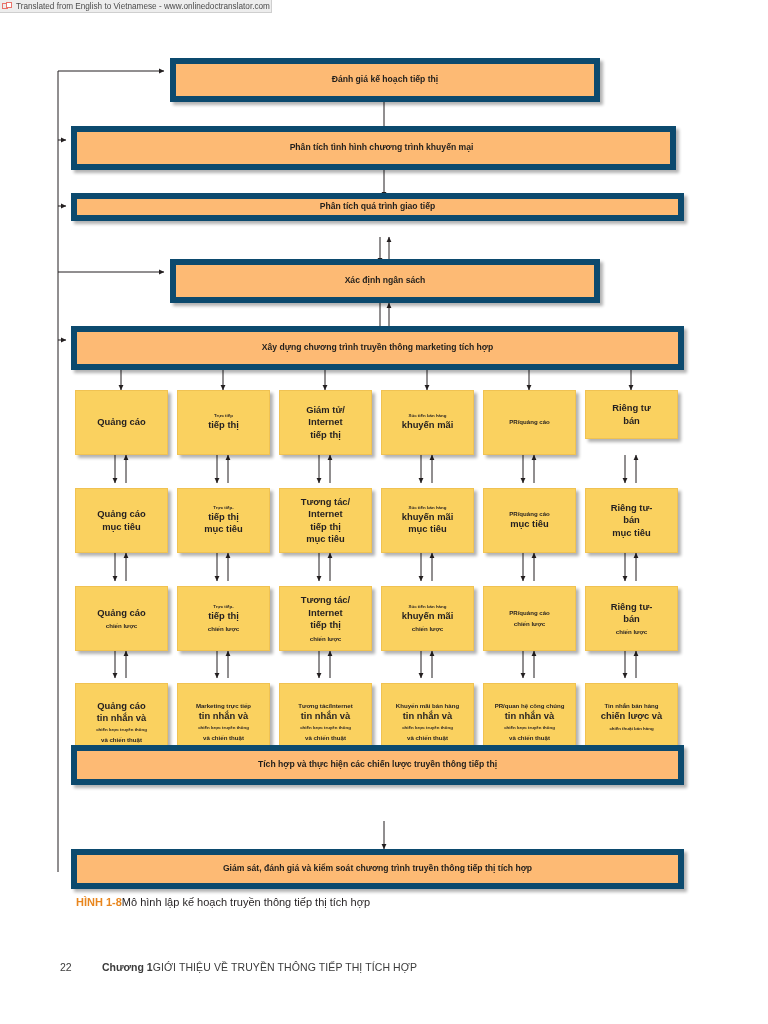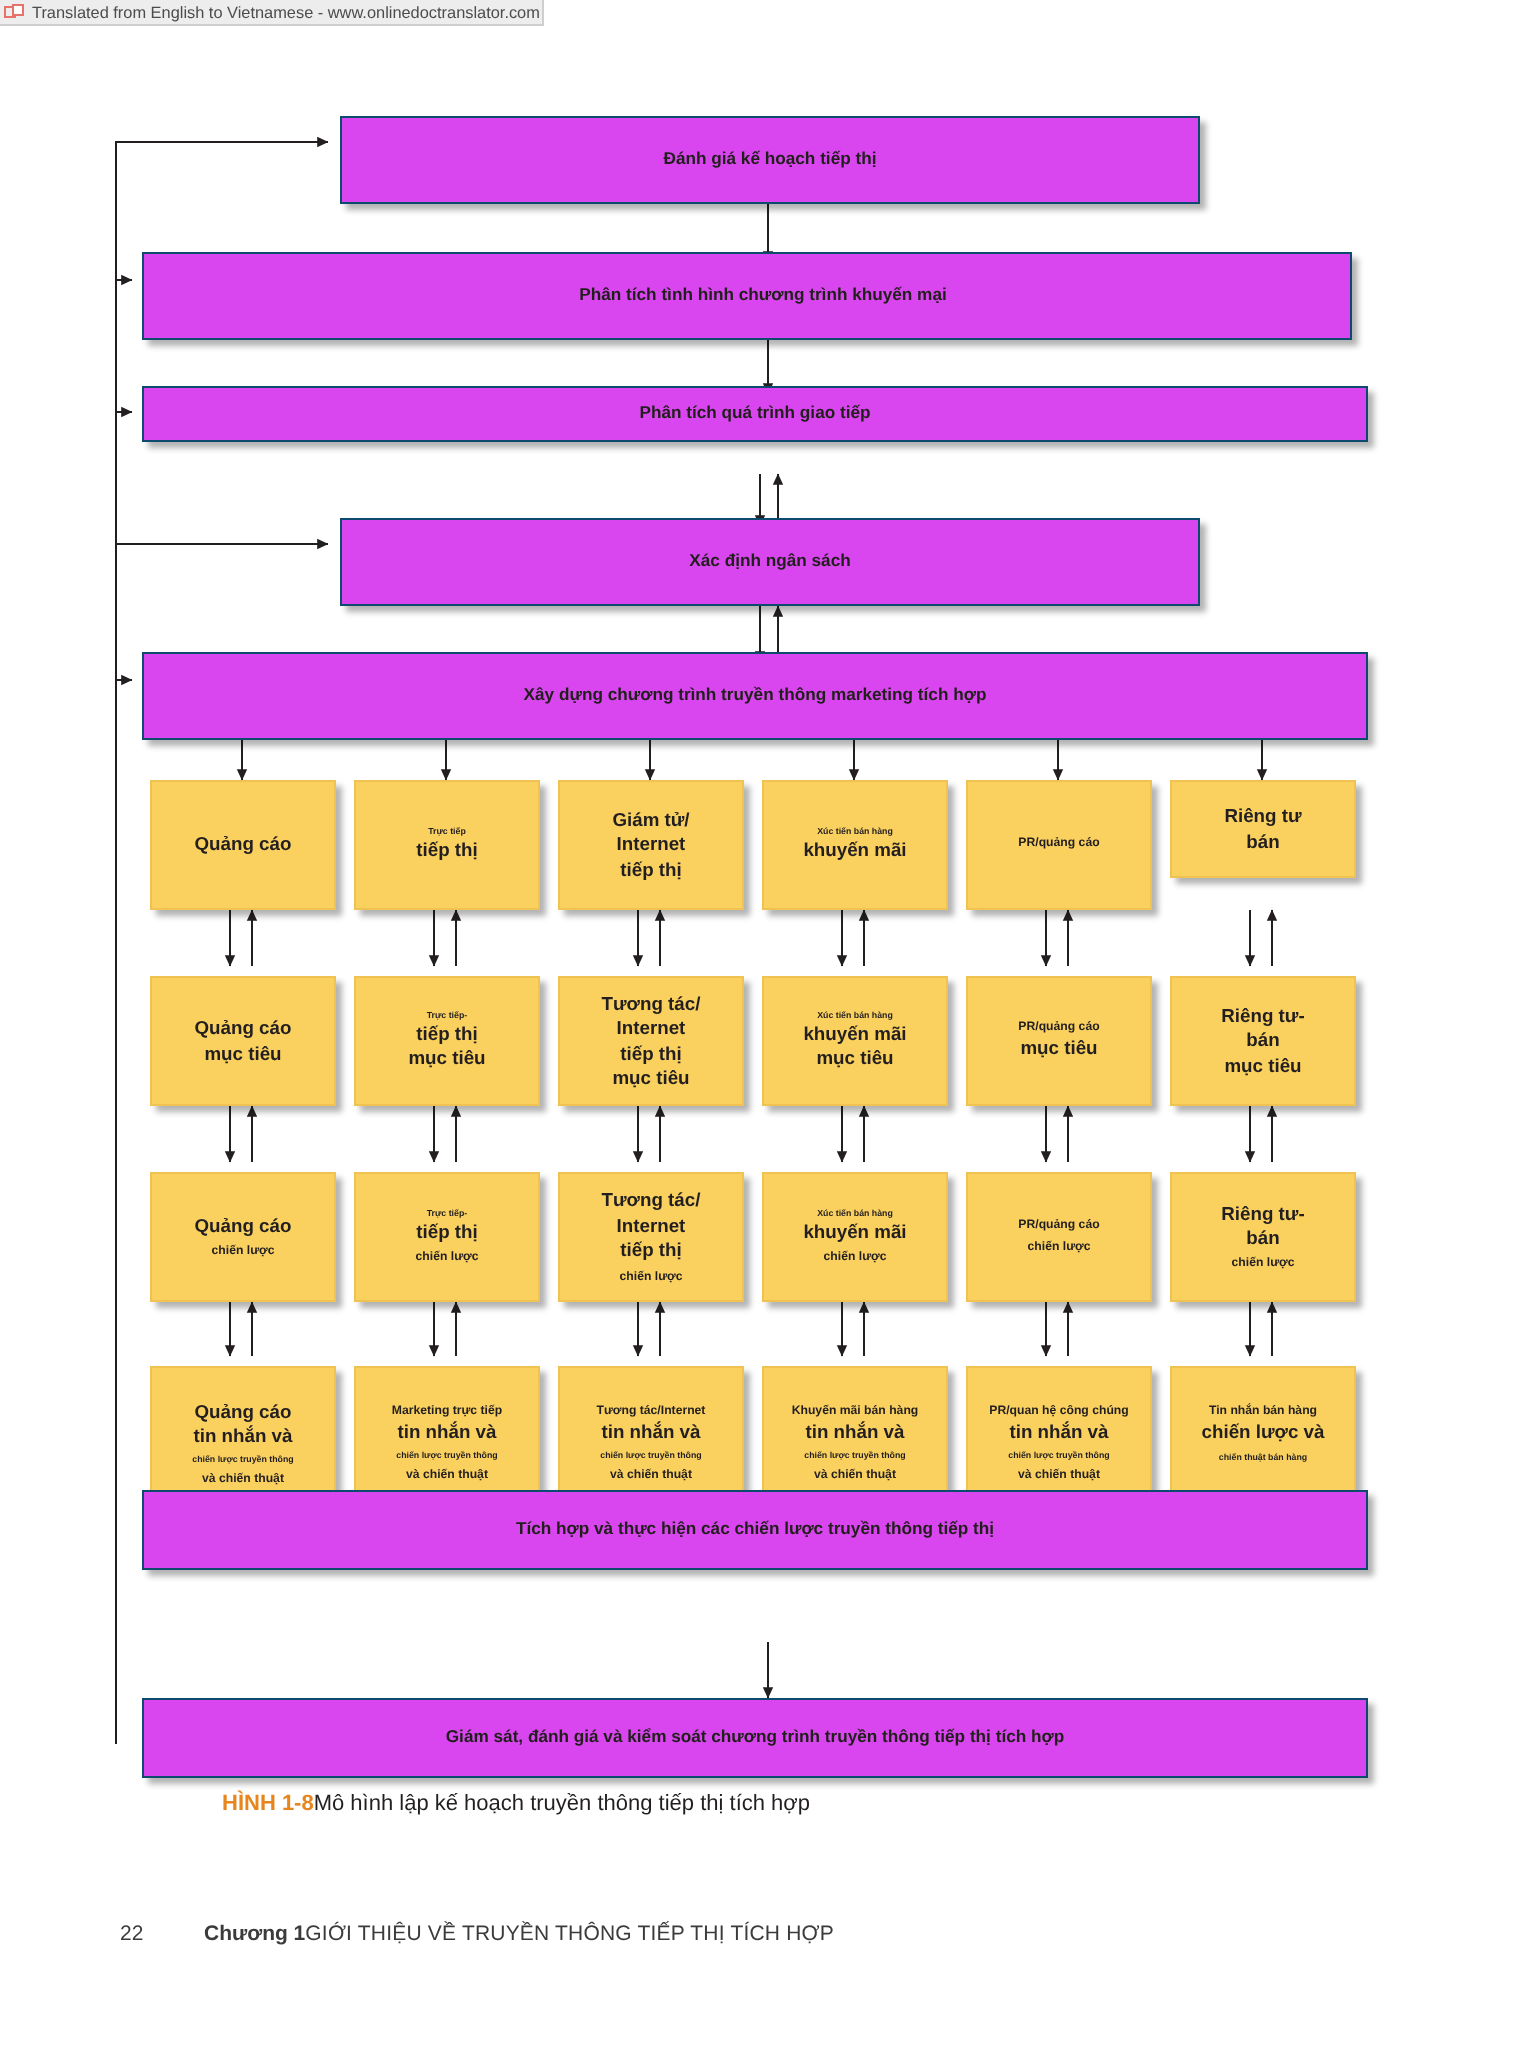--- a/index.html
+++ b/index.html
@@ -46,22 +46,22 @@
   .box{
     position:absolute;
     box-sizing:border-box;
     display:flex;flex-direction:column;
     align-items:center;justify-content:center;
     text-align:center;
     box-shadow:3px 3px 3px rgba(0,0,0,0.30);
     line-height:1.32;
   }
   .green{
-    background:#d946ef;
-    border:1px solid #0c4a6e;
+    background:#fdba74;
+    border:6px solid #0c4a6e;
     font-size:8.6px;
     font-weight:bold;
     color:#211f1c;
   }
   .yellow{
     background:#fad15f;
     border:1px solid #f0c252;
     color:#231f20;
   }
   .yellow .big{
@@ -71,21 +71,21 @@
     font-size:6.1px;font-weight:bold;display:block;
   }
   .yellow .tiny{
     font-size:4.4px;font-weight:bold;display:block;
   }
   .ysp{height:3px;}
 
   
   #caption{
     position:absolute;left:76px;top:896px;
-    font-size:11px;white-space:nowrap;margin-left:35px;
+    font-size:11px;white-space:nowrap;
   }
   #caption .fig{color:#e8861e;font-weight:bold;}
   #caption .cap{color:#231f20;}
 
   
   #footer{
     position:absolute;left:60px;top:961px;
     font-size:10.5px;color:#3b3b3b;white-space:nowrap;
     display:flex;align-items:baseline;
   }

